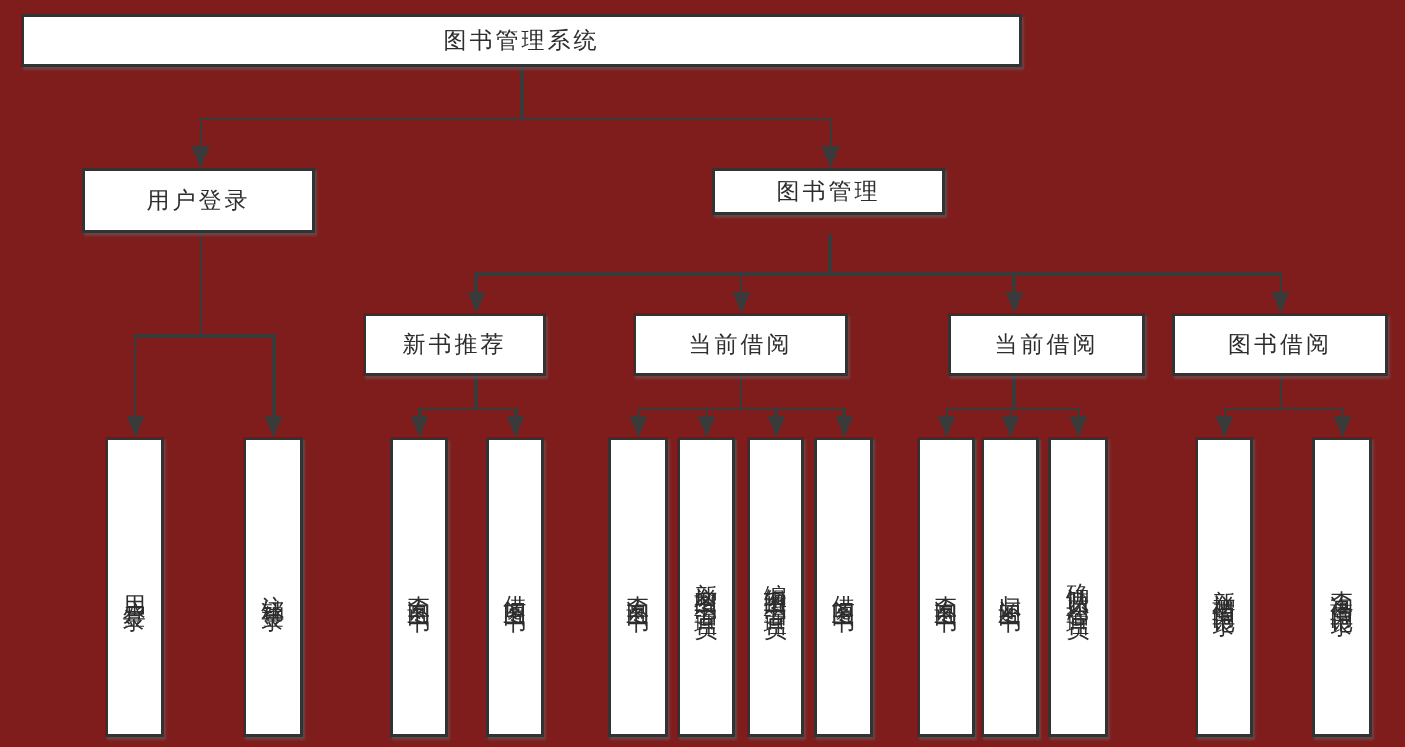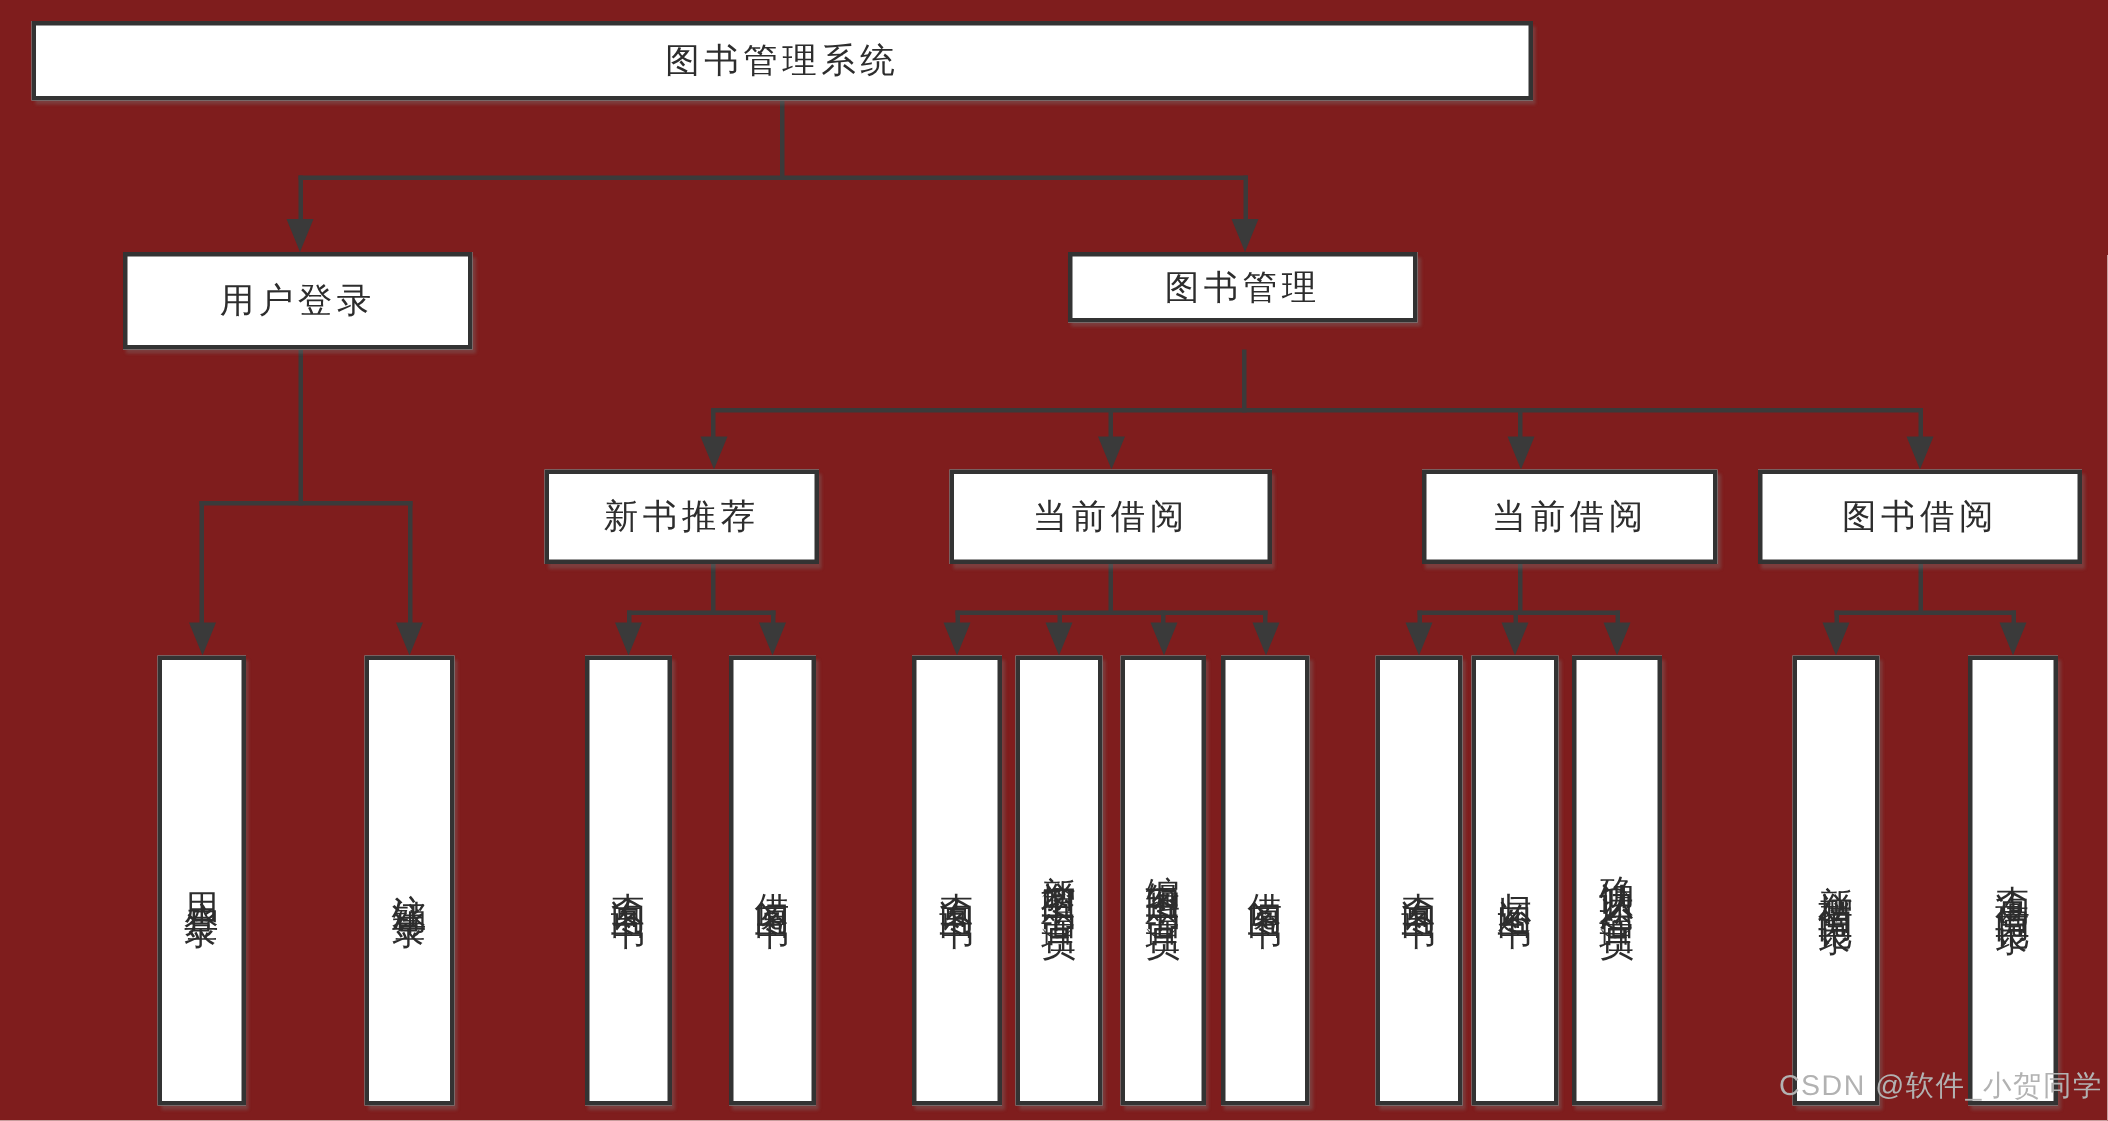--- a/index.html
+++ b/index.html
@@ -151,14 +151,13 @@
     <span class="vtext">确认归还（管理员）</span>
   </div>
 
   <div class="box" style="left:1195px;top:437px;width:58px;height:300px">
     <span class="vtext">新增借阅记录</span>
   </div>
   <div class="box" style="left:1312px;top:437px;width:60px;height:300px">
     <span class="vtext">查询借阅记录</span>
   </div>
 
-  <div class="watermark">CSDN @软件_小贺同学</div>
 </div>
 
 </body></html>

